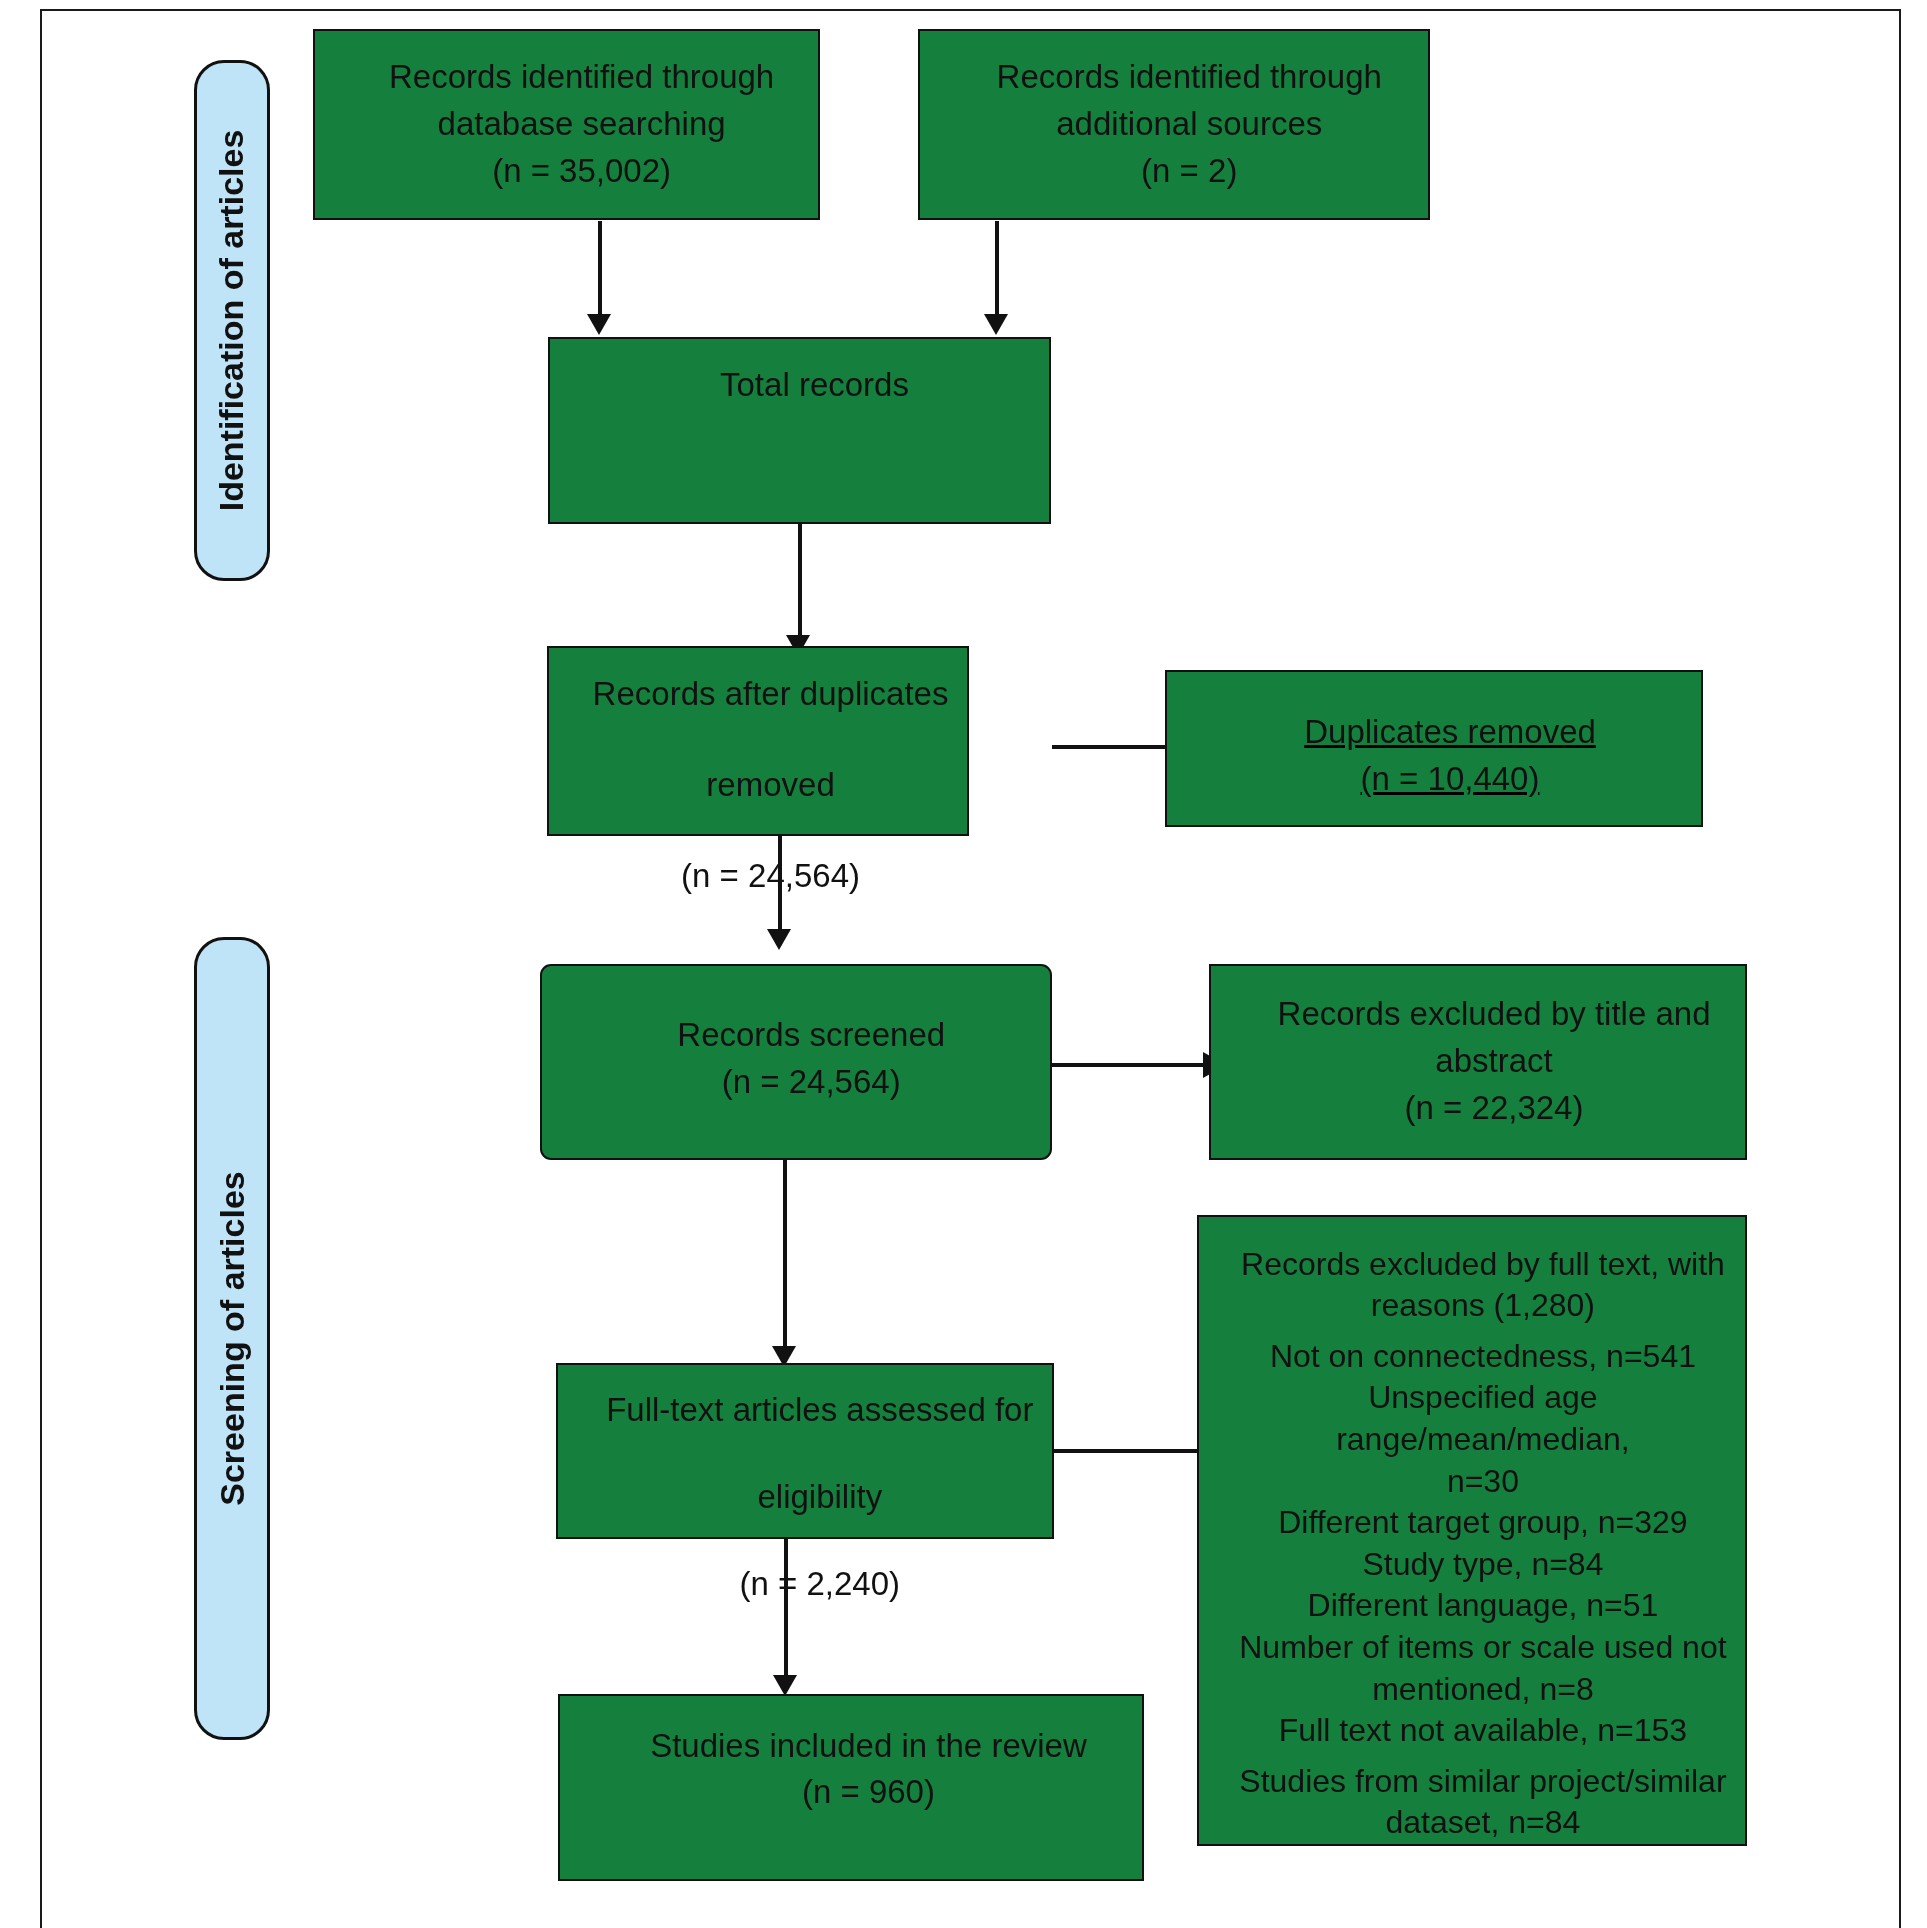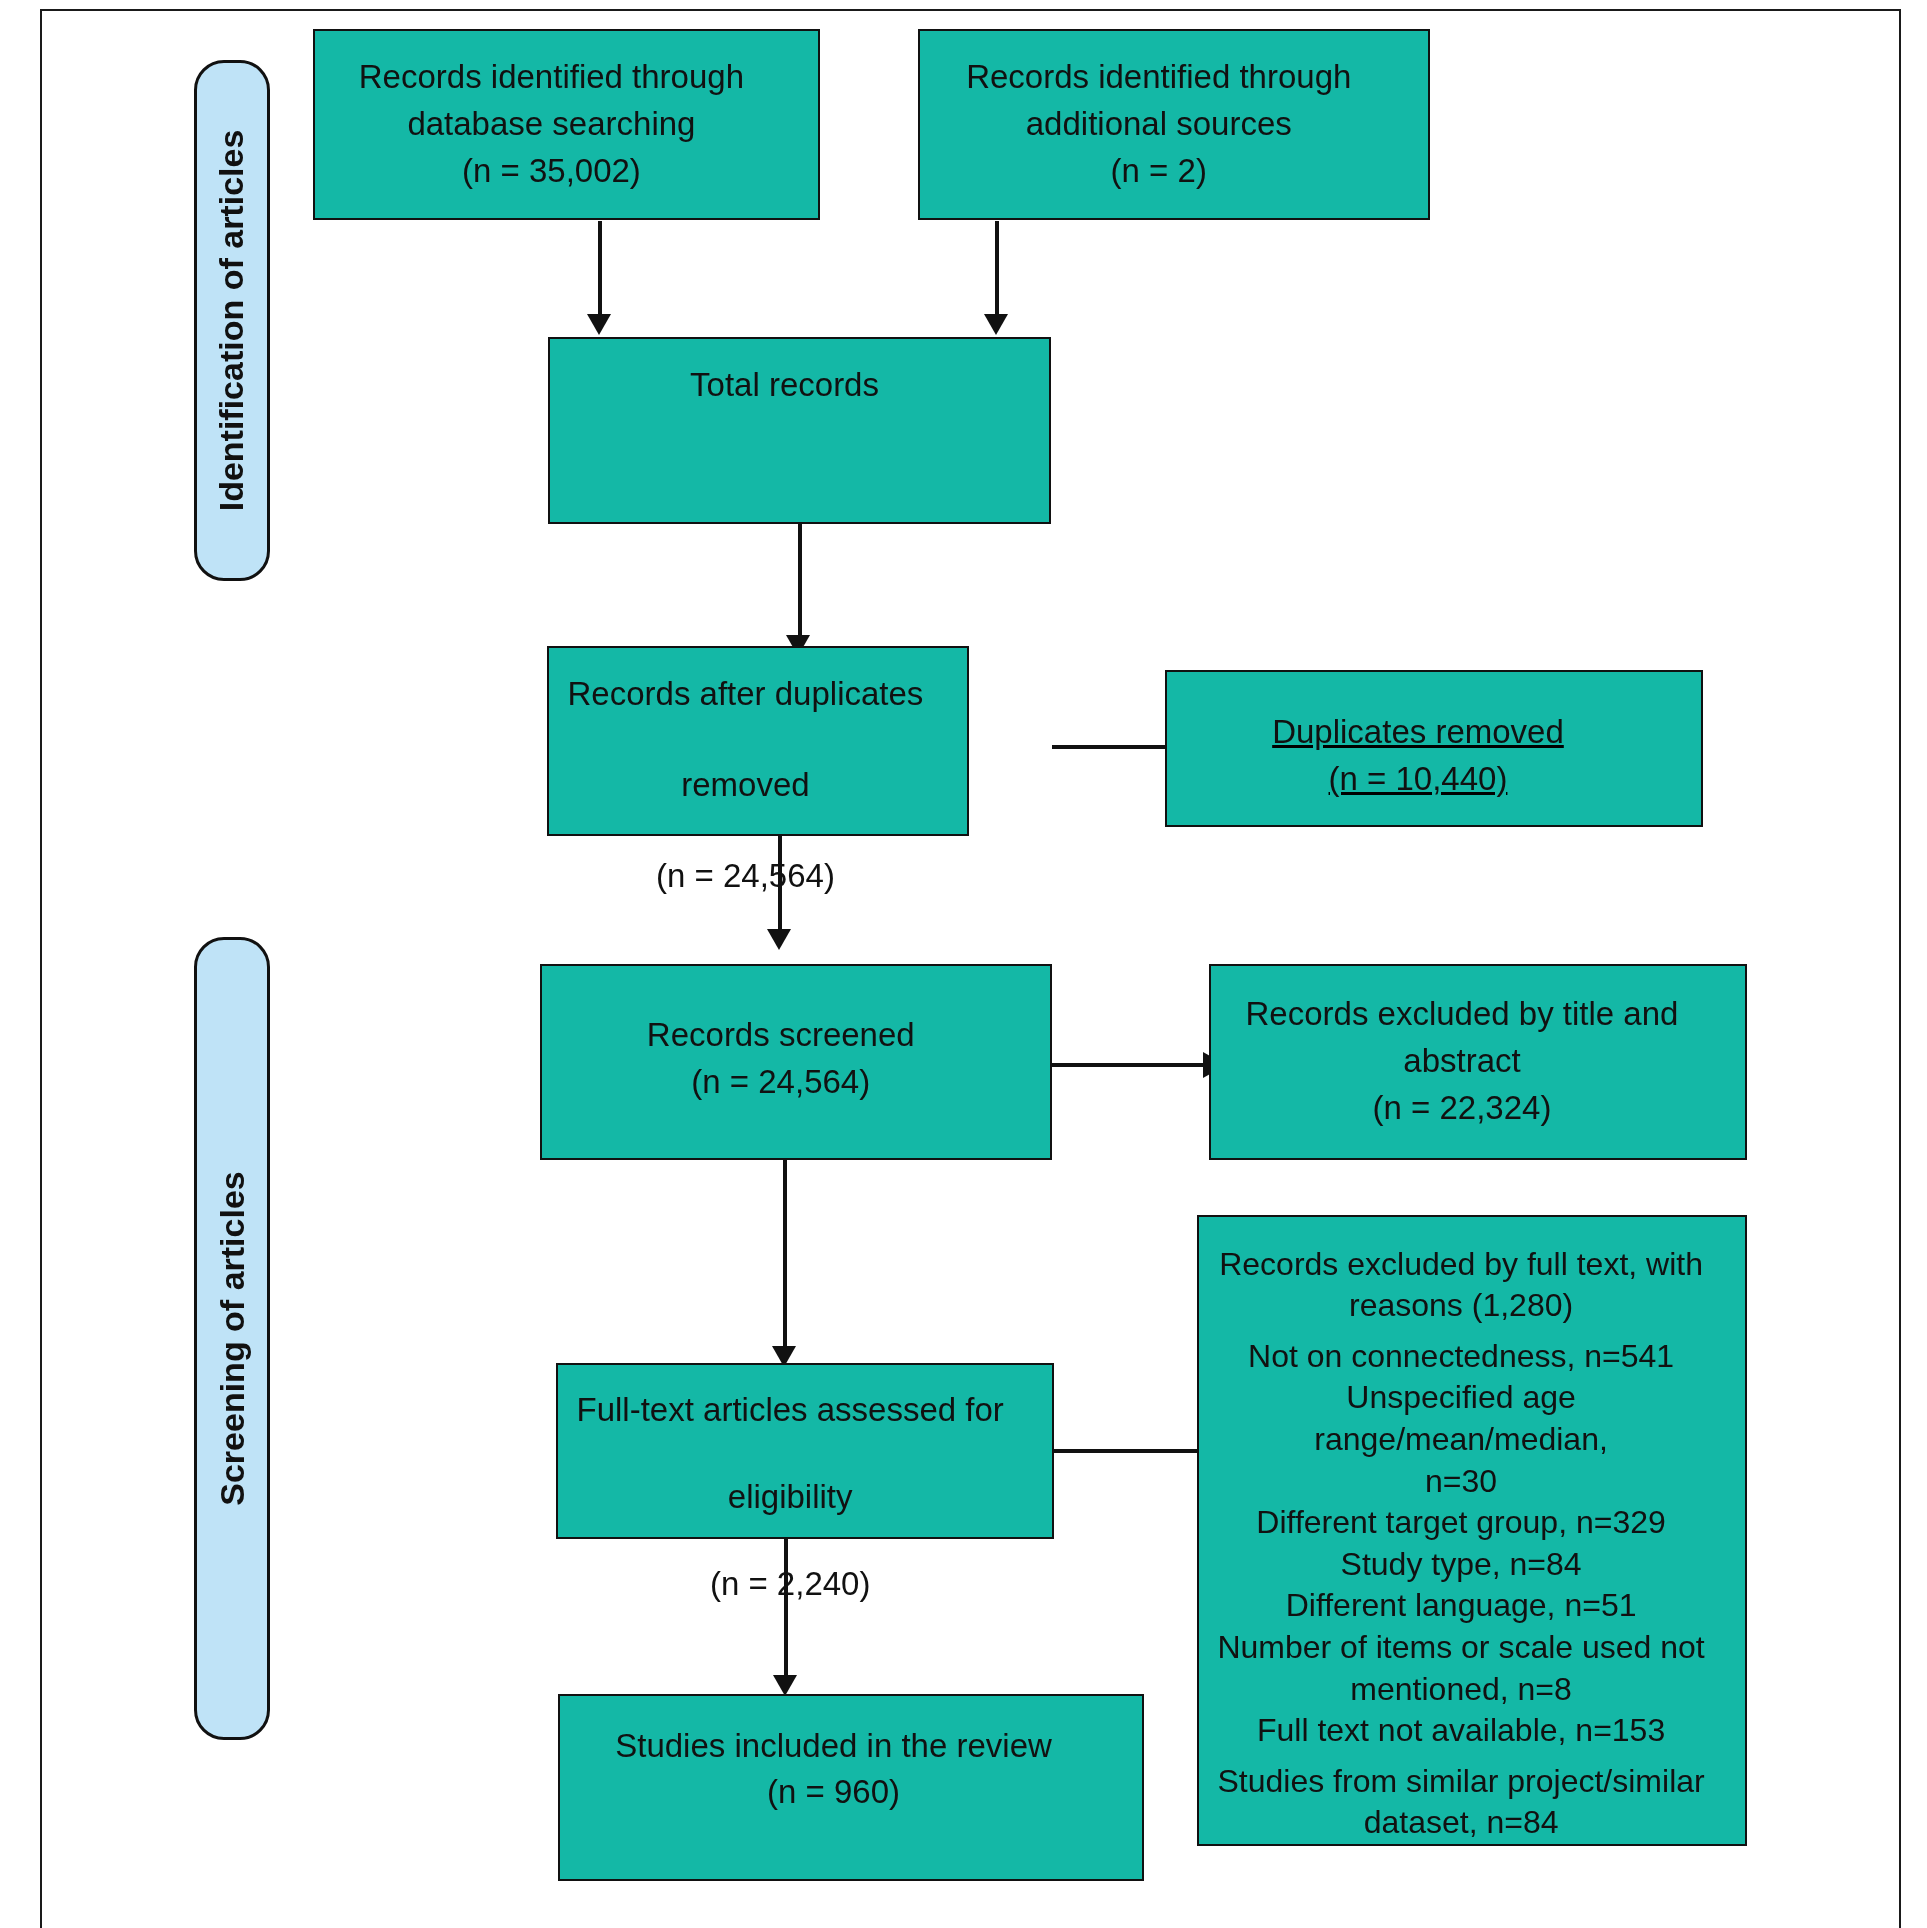--- a/index.html
+++ b/index.html
@@ -44,25 +44,25 @@
     white-space: nowrap;
     font-weight: bold;
     font-size: 34px;
     color: #111111;
     letter-spacing: 0px;
   }
   
   .flow-box {
     position: absolute;
     border: 2.6px solid #111111;
-    background: #14b8a6;
+    background: #15803d;
     box-sizing: border-box;
     display: flex;
     flex-direction: column;
-    align-items: flex-start;
+    align-items: flex-end;
     padding-top: 23px;
   }
   .flow-box .line {
     font-size: 33px;
     color: #111111;
     line-height: 1.42;
     text-align: center;
     width: 94%;
   }
   .flow-box.reasons {
@@ -149,21 +149,21 @@
   <div class="arrow-right" style="left:1253px; top:735px;"></div>
 
   <div class="flow-box" style="left:1165px; top:670px; width:538px; height:157px; padding-top:37px;text-decoration:underline;">
     <div class="line">Duplicates removed</div>
     <div class="line">(n = 10,440)</div>
   </div>
 
   <div class="conn v" style="left:778px; top:835px; height:97px;"></div>
   <div class="arrow-down" style="left:767px; top:929px;"></div>
 
-  <div class="flow-box" style="left:540px; top:964px; width:512px; height:196px; padding-top:46px;">
+  <div class="flow-box" style="left:540px; top:964px; width:512px; height:196px; padding-top:46px;border-radius:11px;">
     <div class="line">Records screened</div>
     <div class="line">(n = 24,564)</div>
   </div>
 
   <div class="conn h" style="left:1052px; top:1063px; width:154px;"></div>
   <div class="arrow-right" style="left:1203px; top:1052px;"></div>
 
   <div class="flow-box" style="left:1209px; top:964px; width:538px; height:196px; padding-top:25px;">
     <div class="line">Records excluded by title and</div>
     <div class="line">abstract</div>

